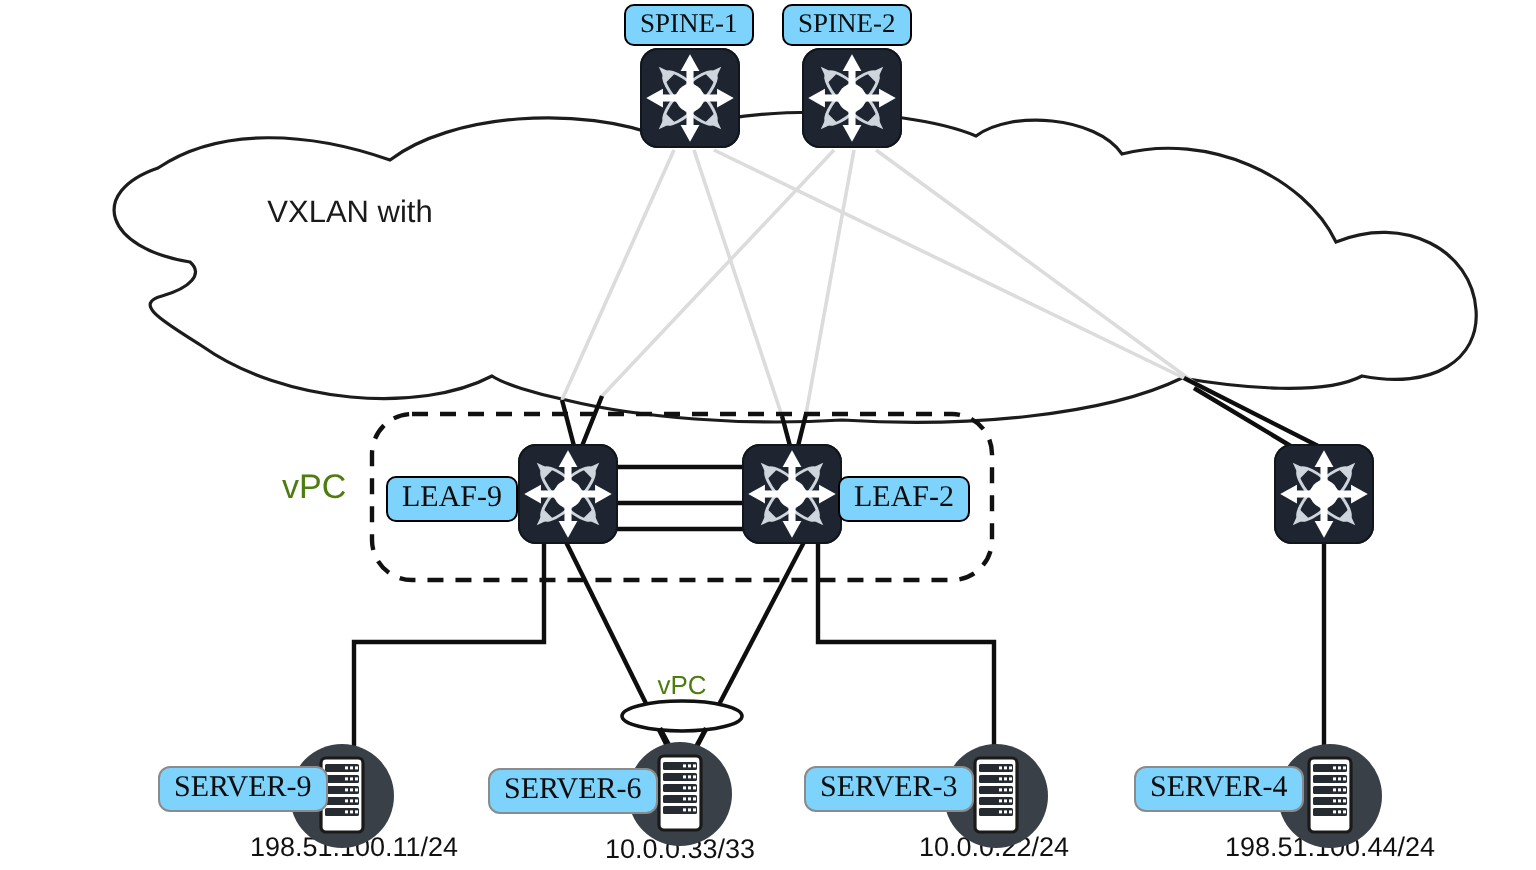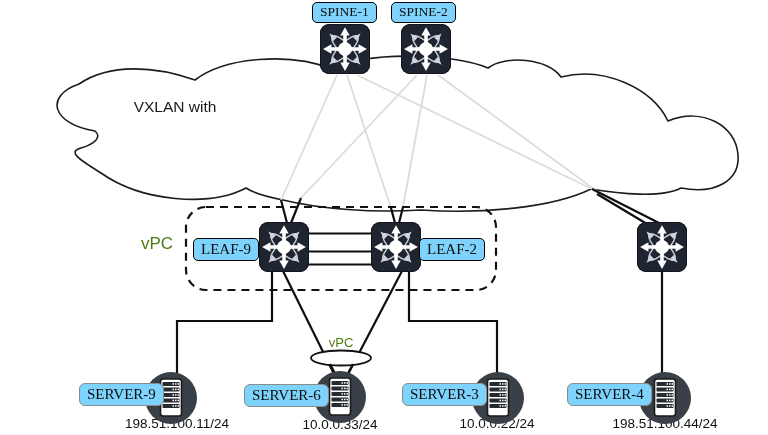--- a/index.html
+++ b/index.html
@@ -189,17 +189,17 @@
     <svg viewBox="0 0 52 52">
         <use href="#server-glyph"></use>
       </svg>
   </div>
   <div class="tag gray" style="left:79px;top:383px">SERVER-9</div>
   <div class="tag gray" style="left:244px;top:384px">SERVER-6</div>
   <div class="tag gray" style="left:402px;top:383px">SERVER-3</div>
   <div class="tag gray" style="left:567px;top:383px">SERVER-4</div>
 
   <div class="iplabel" style="left:97px;top:416px">198.51.100.11/24</div>
-  <div class="iplabel" style="left:260px;top:417px">10.0.0.33/24</div>
+  <div class="iplabel" style="left:260px;top:417px">10.0.0.33/33</div>
   <div class="iplabel" style="left:417px;top:416px">10.0.0.22/24</div>
   <div class="iplabel" style="left:585px;top:416px">198.51.100.44/24</div>
 
 </div>
 
 </body></html>

